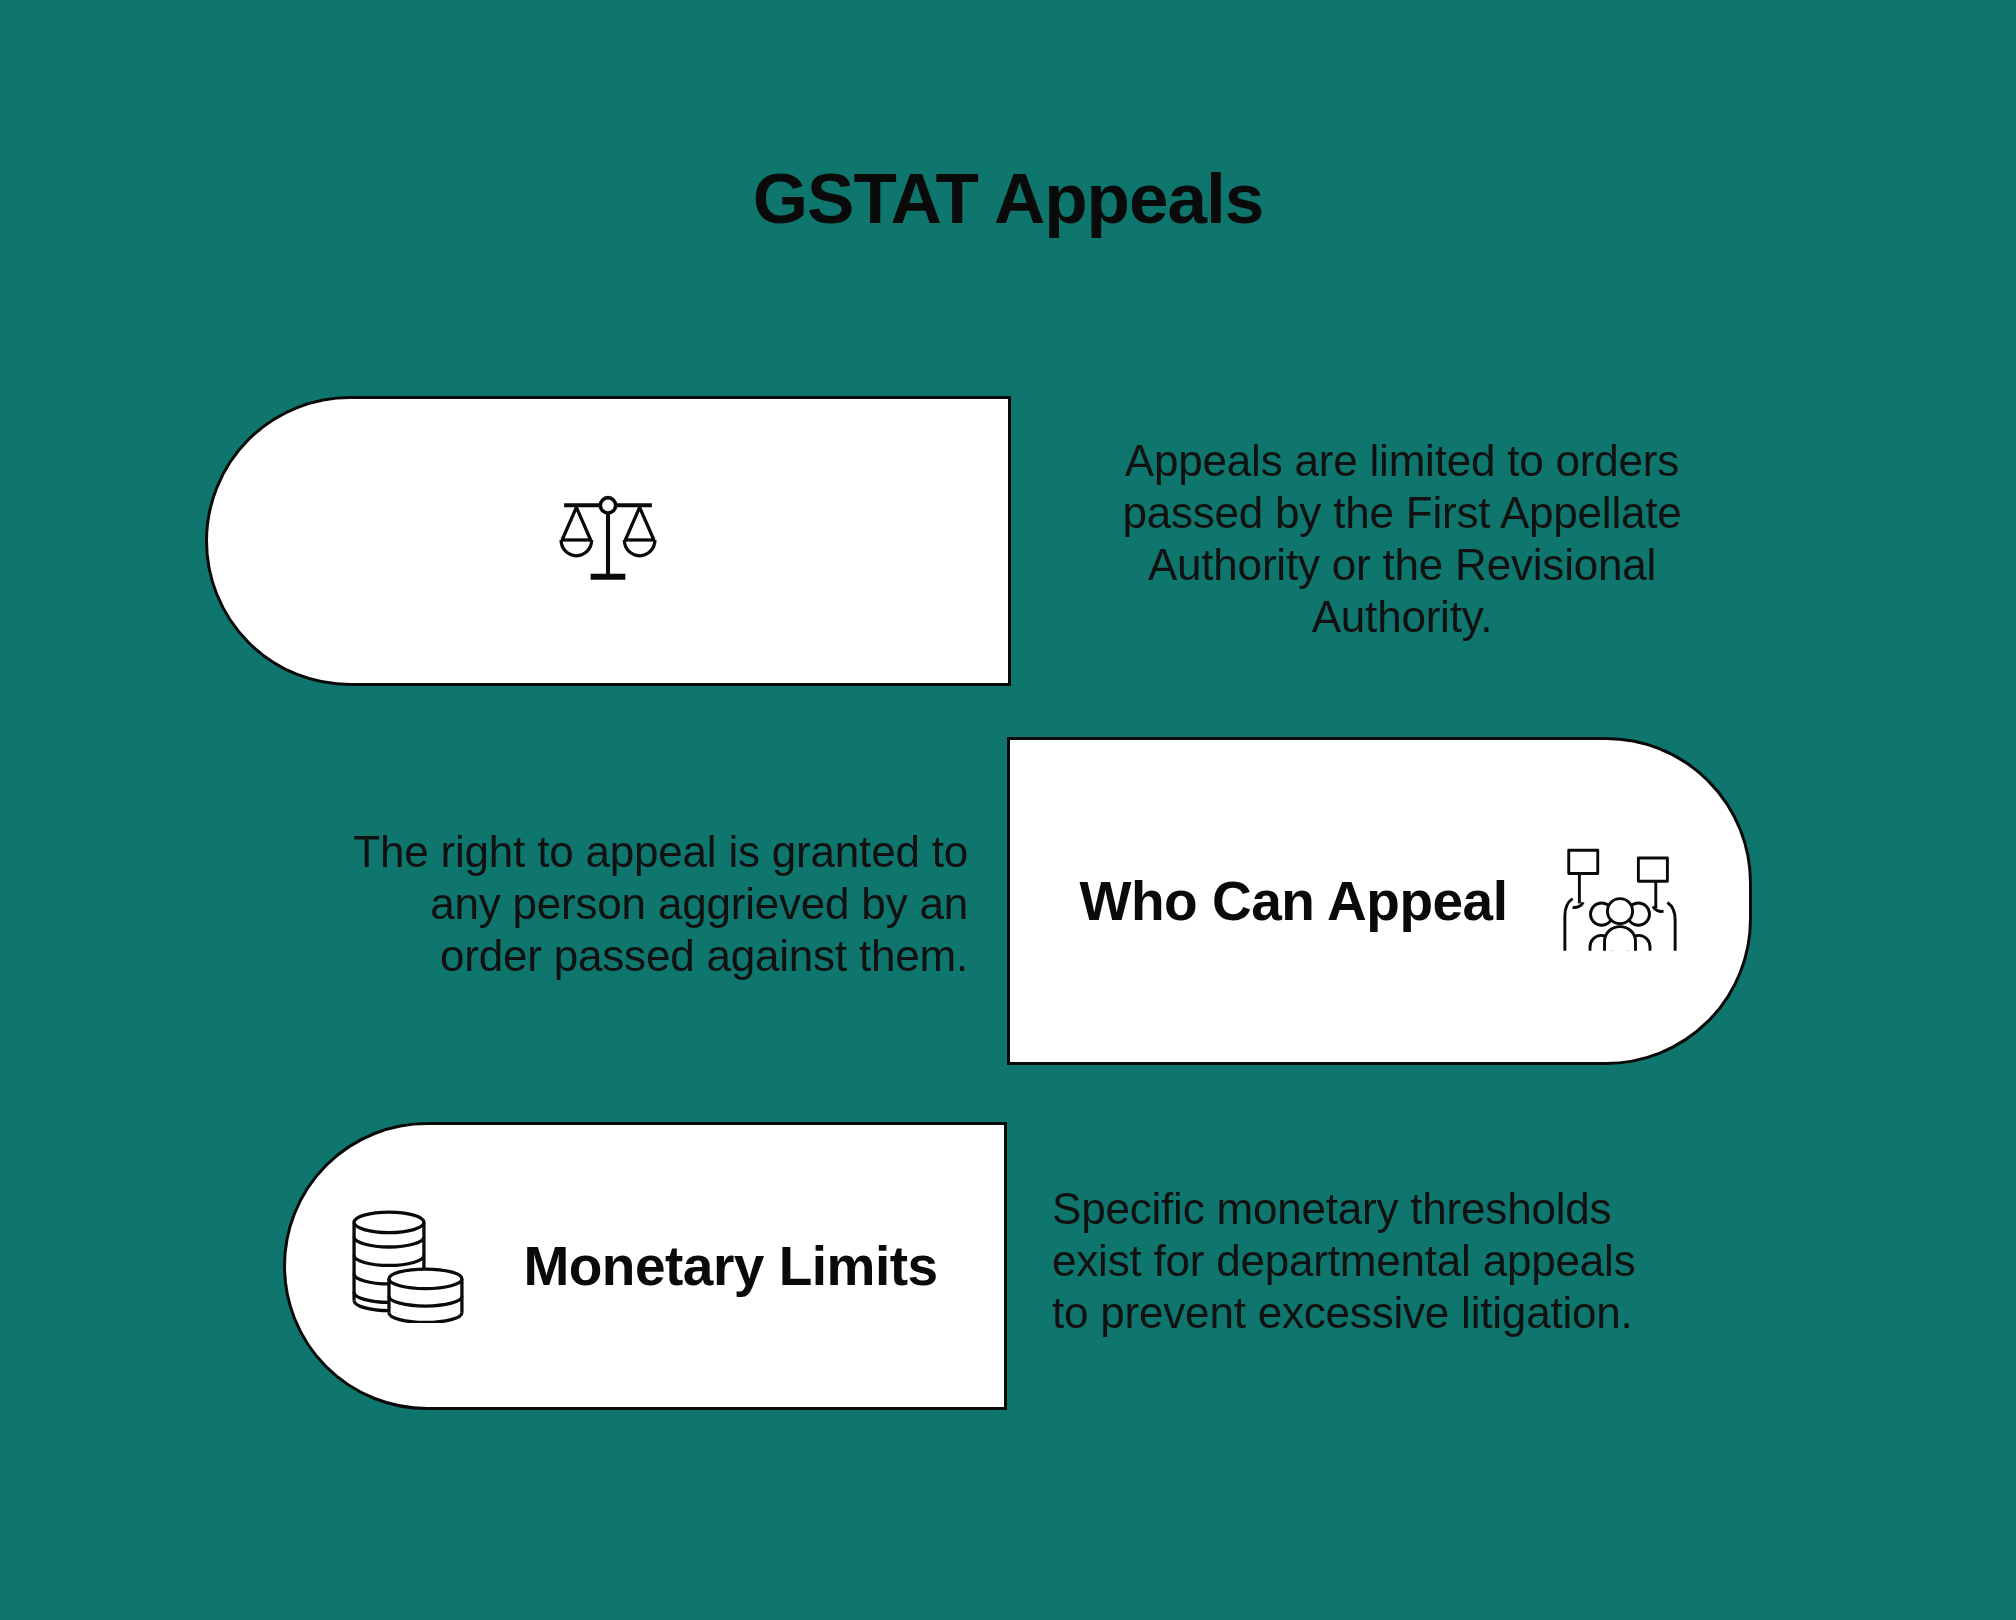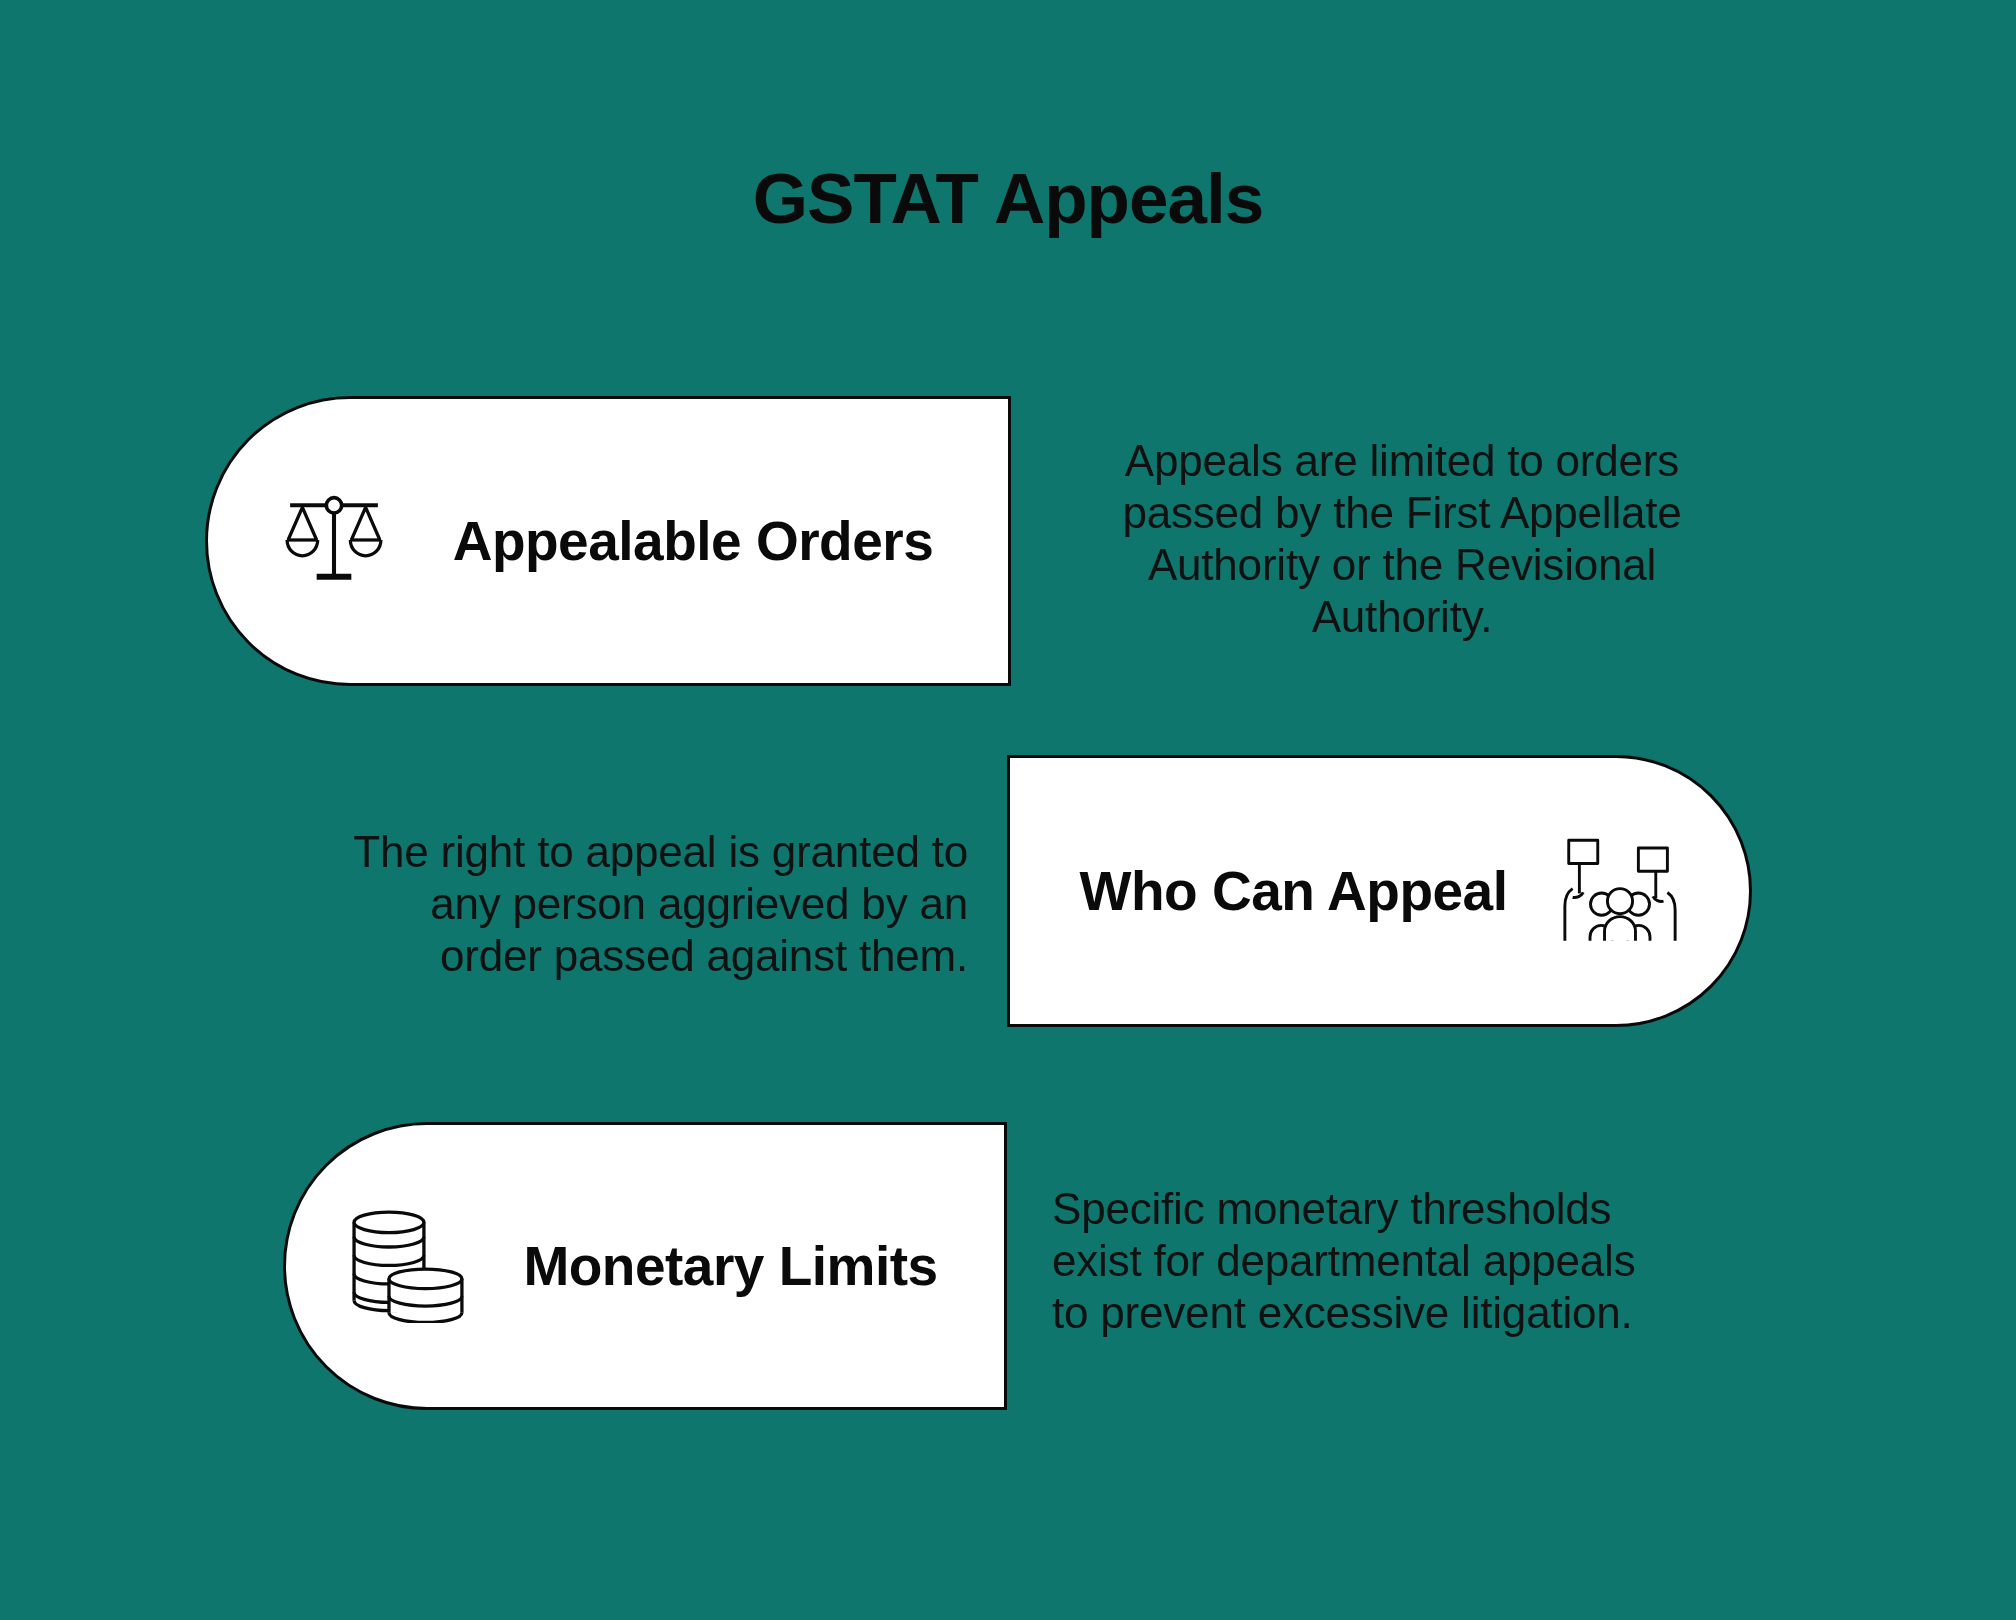--- a/index.html
+++ b/index.html
@@ -32,21 +32,21 @@
     box-sizing: border-box;
     border: 3px solid #0a0a0a;
     background: #ffffff;
     display: flex;
     align-items: center;
     justify-content: center;
   }
   .card.round-left  { border-radius: 146px 0 0 146px; }
   .card.round-right { border-radius: 0 146px 146px 0; }
   .card-1 { left: 205px;  top: 396px;  width: 806px; height: 290px; gap: 68px; }
-  .card-2 { left: 1007px; top: 755px;  width: 745px; height: 272px; gap: 54px; }
+  .card-2 { left: 1007px; top: 737px;  width: 745px; height: 328px; gap: 54px; }
   .card-3 { left: 283px;  top: 1115px; width: 724px; height: 288px; gap: 58px; margin-top: 7px; }
   .card-title {
     font-size: 55px;
     font-weight: 700;
     letter-spacing: -0.5px;
     white-space: nowrap;
     color: #0a0a0a;
   }
   .desc {
     position: absolute;
@@ -77,21 +77,20 @@
         <path d="M4,44 H34" stroke-width="3.2"></path>
         <path d="M4,44 a15,15.5 0 0 0 30,0" stroke-width="3.2"></path>
         <path d="M81,12 L67,44 M81,12 L95,44" stroke-width="3.2"></path>
         <path d="M66,44 H96" stroke-width="3.2"></path>
         <path d="M66,44 a15,15.5 0 0 0 30,0" stroke-width="3.2"></path>
         <path d="M50,17.5 V78" stroke-width="4"></path>
         <path d="M33,80 H67" stroke-width="6"></path>
         <circle cx="50" cy="10" r="7.5" fill="#ffffff" stroke-width="3.5"></circle>
       </svg>
     </span>
-    <span class="card-title">Appealable Orders</span>
   </div>
   <div class="desc desc-1">Appeals are limited to orders
 passed by the First Appellate
 Authority or the Revisional
 Authority.</div>
 
   <div class="desc desc-2">The right to appeal is granted to
 any person aggrieved by an
 order passed against them.</div>
   <div class="card card-2 round-right">

